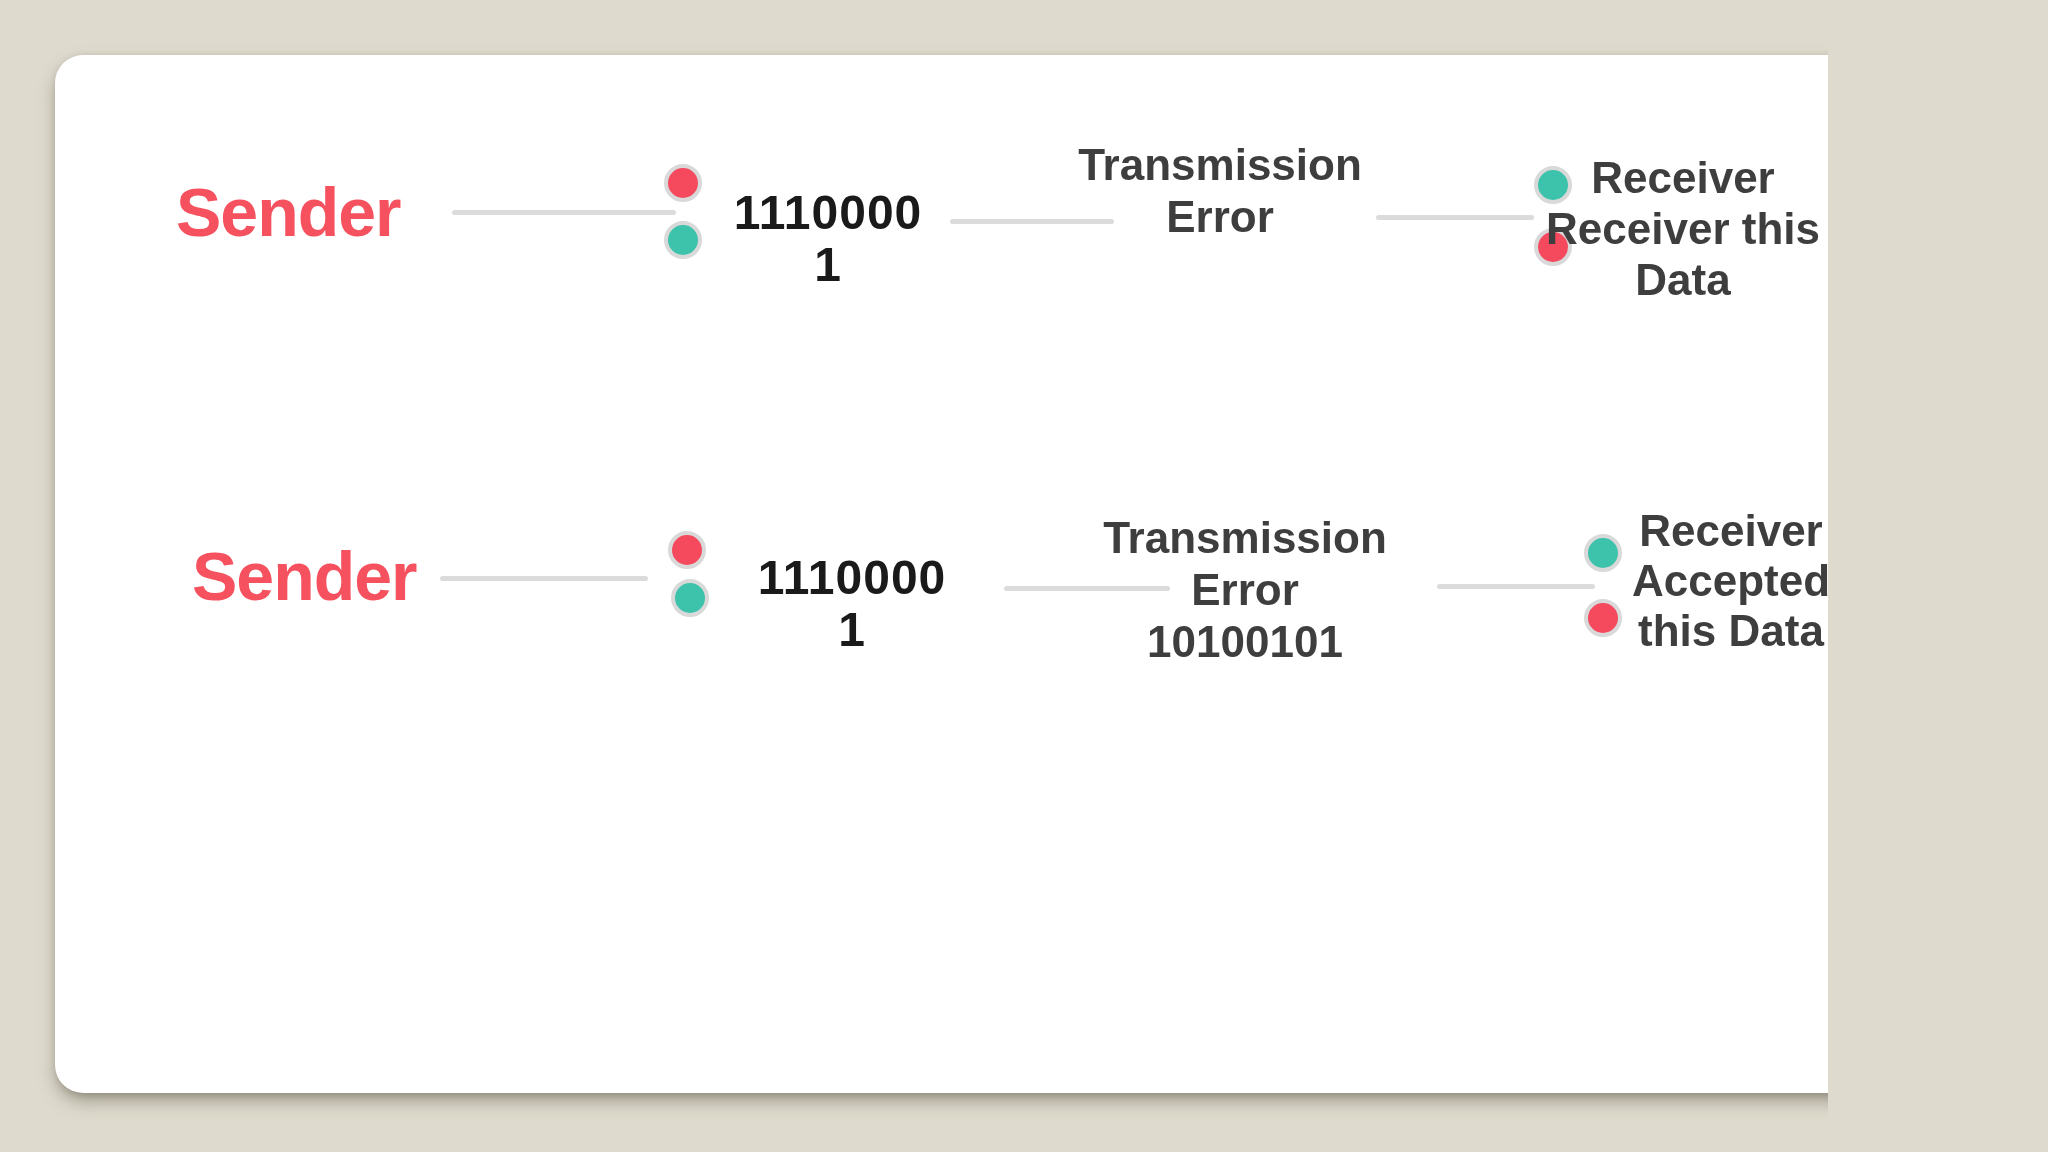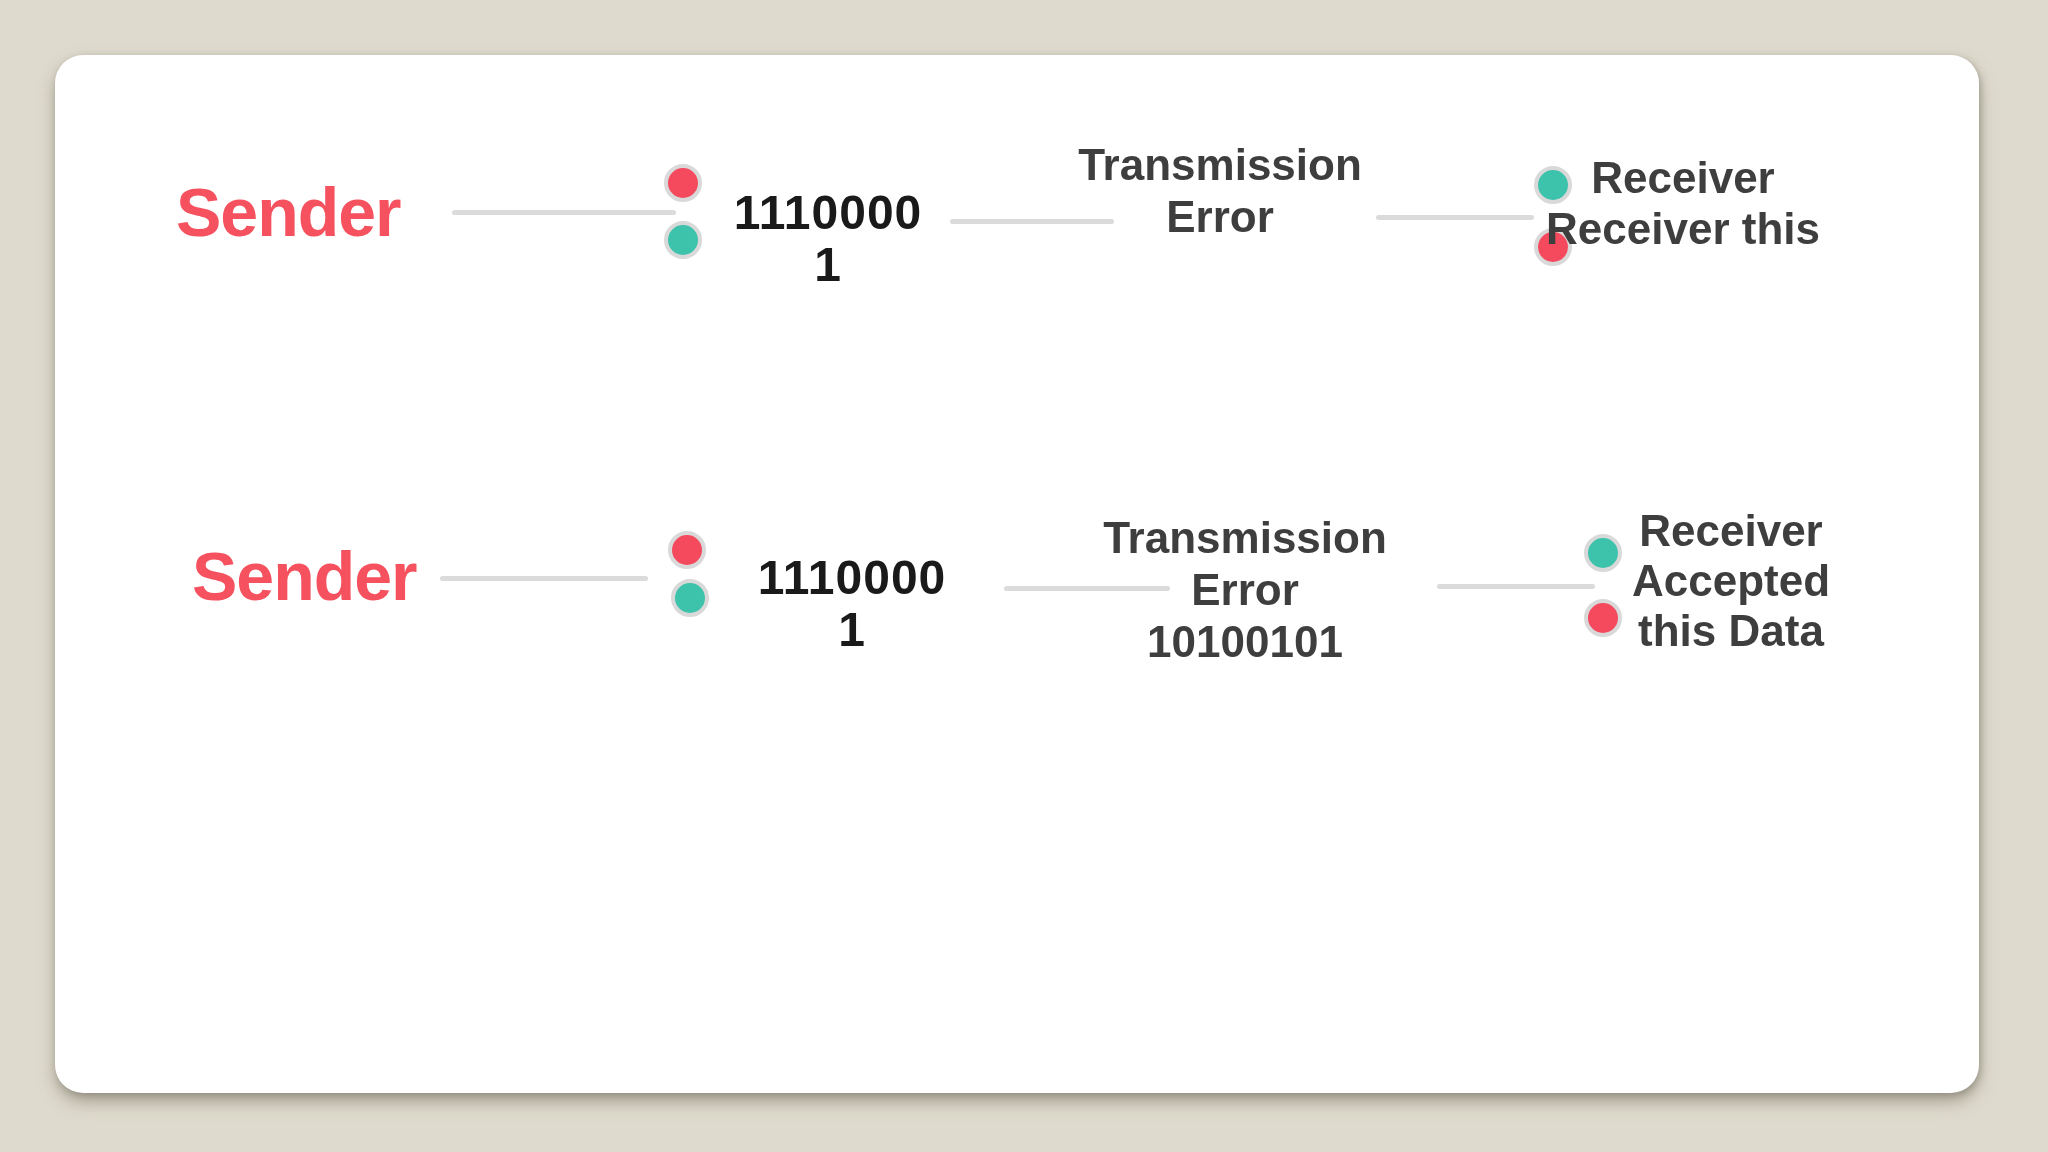--- a/index.html
+++ b/index.html
@@ -1,18 +1,18 @@
 <!DOCTYPE html>
 <html style="--background: #DEDACD; --card: #FFFFFF; --sender: #F6515F; --dot-red: #F5495D; --dot-teal: #3DC2AC; --dot-ring: #D9D9D9; --connector: #DBDBDB; --text-dark: #3E3E3E; --text-black: #1A1A1A; --conclusion: #29ABE2;"><head>
 <meta charset="utf-8">
 <style>
   html,body{margin:0;padding:0;background:#DEDACD;}
   .stage{
     position:relative;
-    width:2048px;height:1152px;
+    width:1828px;height:1152px;
     background:var(--background,#DEDACD);
     font-family:"Liberation Sans",sans-serif;
     overflow:hidden;
   }
   .card{
     position:absolute;left:55px;top:55px;width:1924px;height:1038px;
     background:var(--card,#FFFFFF);
     border-radius:28px;
     box-shadow:0 9px 18px -2px rgba(100,95,80,.55), 2px 2px 6px rgba(120,115,100,.35);
   }
@@ -107,20 +107,21 @@
     <div class="te r1-te">
       <span>Transmission</span>
       <span>Error</span>
     </div>
     <div class="cline r1-line-c"></div>
     <span class="dot teal r1-r-teal"></span>
     <span class="dot red r1-r-red"></span>
     <div class="recv r1-recv">
       <span>Receiver</span>
       <span>Receiver this</span>
+      <span>Data</span>
     </div>
   </div>
 
   <div>
     <div class="sender r2-sender">Sender</div>
     <div class="cline r2-line-a"></div>
     <span class="dot red r2-s-red"></span>
     <span class="dot teal r2-s-teal"></span>
     <div class="code r2-code">
       <span>1110000</span>

